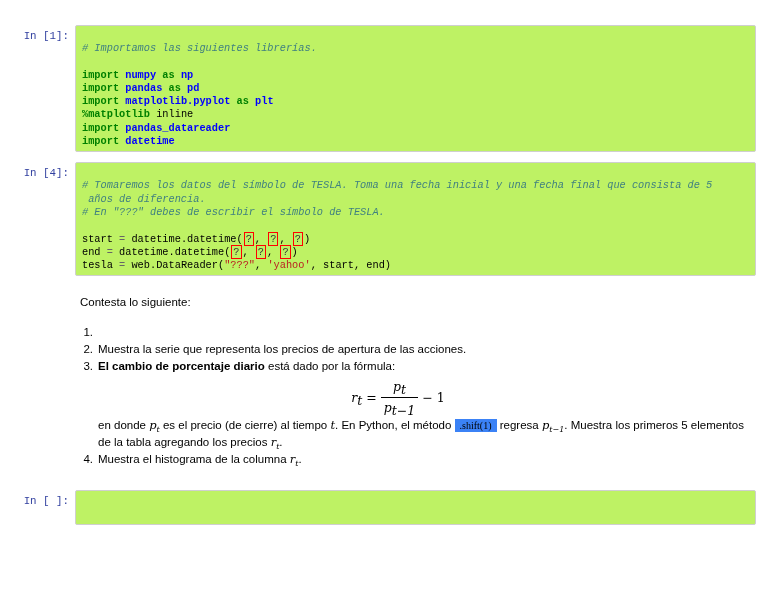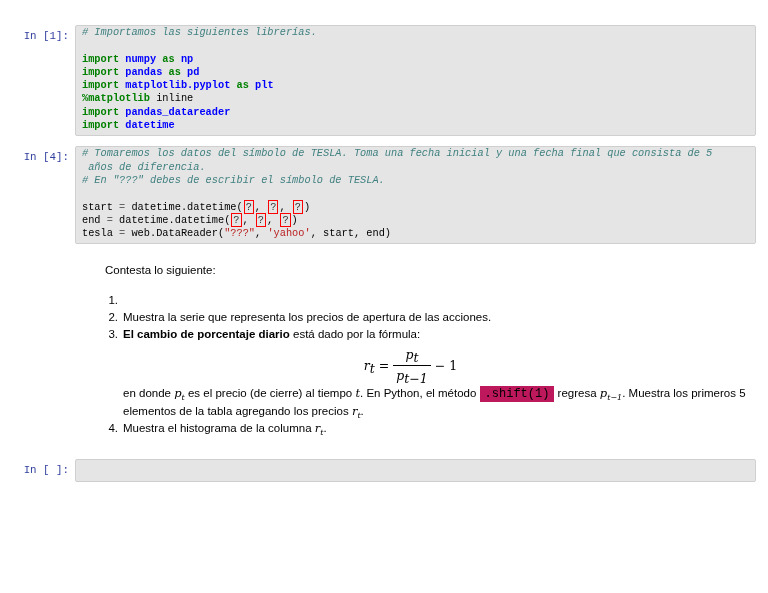--- a/index.html
+++ b/index.html
@@ -8,36 +8,36 @@
     width: 768px; height: 593px;
     background: #ffffff;
     font-family: "Liberation Sans", sans-serif;
     overflow: hidden;
   }
   .notebook { padding-top: 25px; }
 
   
   .cell { display: flex; align-items: flex-start; padding-right: 12px; margin-bottom: 10px; }
   .cell.gap-lg { margin-bottom: 18px; }
-  .cell.gap-xl { margin-bottom: 22px; gap: 25px; }
+  .cell.gap-xl { margin-bottom: 22px; }
 
   .prompt {
     flex: none; width: 75px;
     text-align: right; padding: 5px 6px 0 0;
     font-family: "Liberation Mono", monospace;
     font-size: 10.8px; line-height: 13.4px;
     color: #303F9F; white-space: pre;
   }
 
   .input-area {
     flex: 1;
-    background: #e5e5e5;
+    background: #bef264;
     border: 1px solid #CFCFCF;
     border-radius: 2px;
-    padding: 0 6px 3px 6px;
+    padding: 16px 6px 3px 6px;
     min-height: 23px;
   }
   pre.code {
     margin: 0;
     font-family: "Liberation Mono", monospace;
     font-size: 10.3px; line-height: 13.3px;
     color: #000; white-space: pre;
     min-height: 13.3px;
   }
   
@@ -66,23 +66,23 @@
   .mi { font-family: "DejaVu Serif", serif; font-style: italic; }
   .mn { font-family: "DejaVu Serif", serif; font-style: normal; }
   .formula-row .mi, .formula-row .mn { font-size: 12.5px; }
   sub.mi, sub.mn { font-size: 8px; line-height: 0; }
   .frac { display: inline-block; text-align: center; vertical-align: middle; }
   .frac .fnum { display: block; padding: 0 3px 1px 3px; border-bottom: 1px solid #000; font-size: 10.5px; }
   .frac .fden { display: block; padding: 1px 3px 0 3px; font-size: 10.5px; }
 
   .md-para { margin: 0 0 0 18px; }
   .inline-code {
-    font-family: Liberation Mono, monospace;
-    font-size: 12px;
-    background: #be185d;
+    font-family: Liberation Serif, serif;
+    font-size: 10px;
+    background: #3b82f6;
     padding: 1px 5px;
     color: #000;
   }
 </style>
 </head>
 <body>
 
 <div class="notebook">
 
   <div class="cell">

